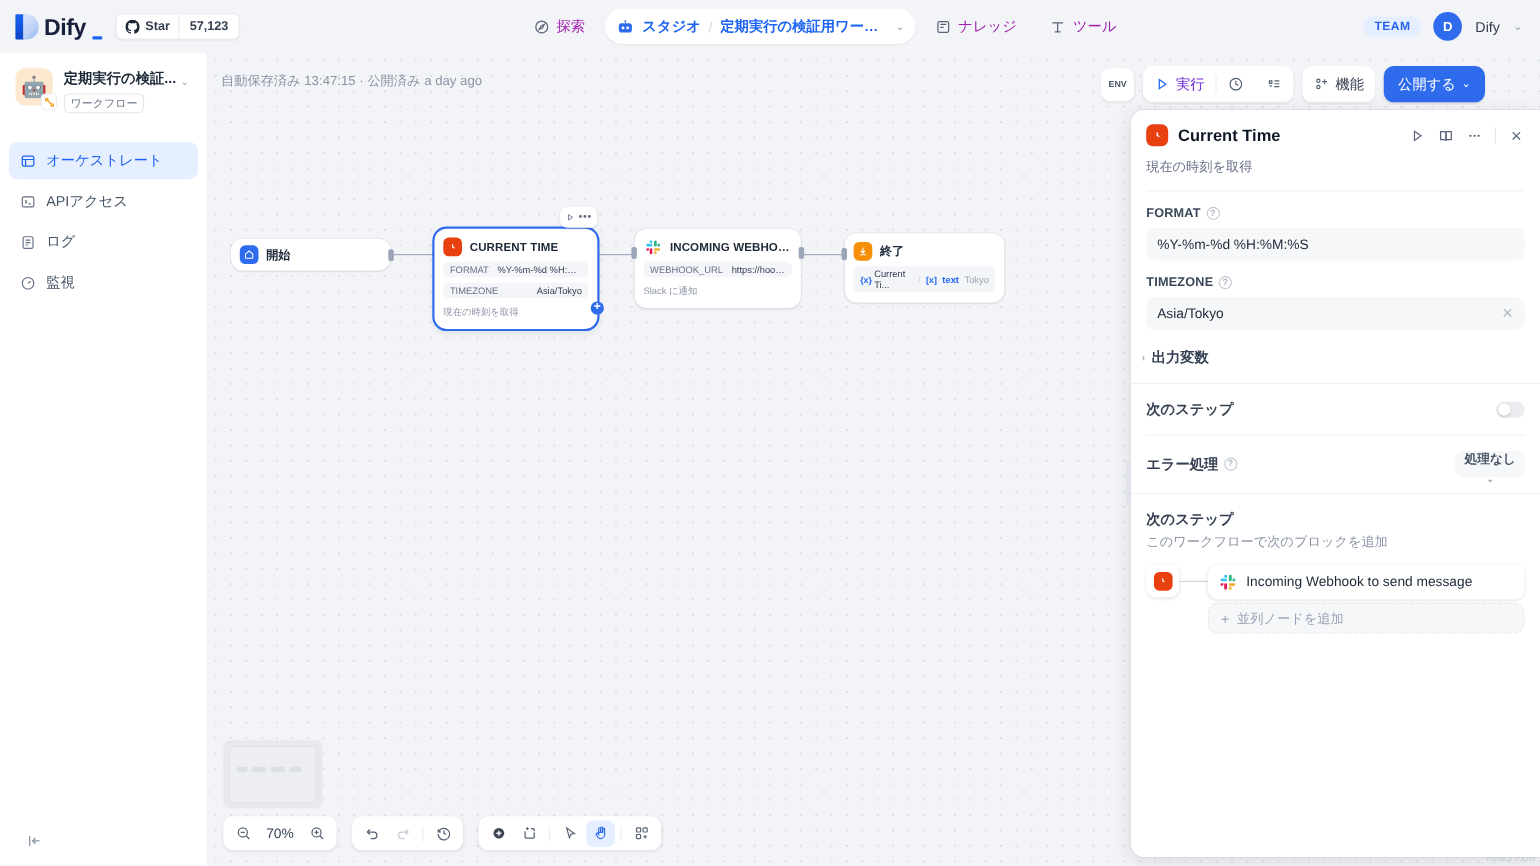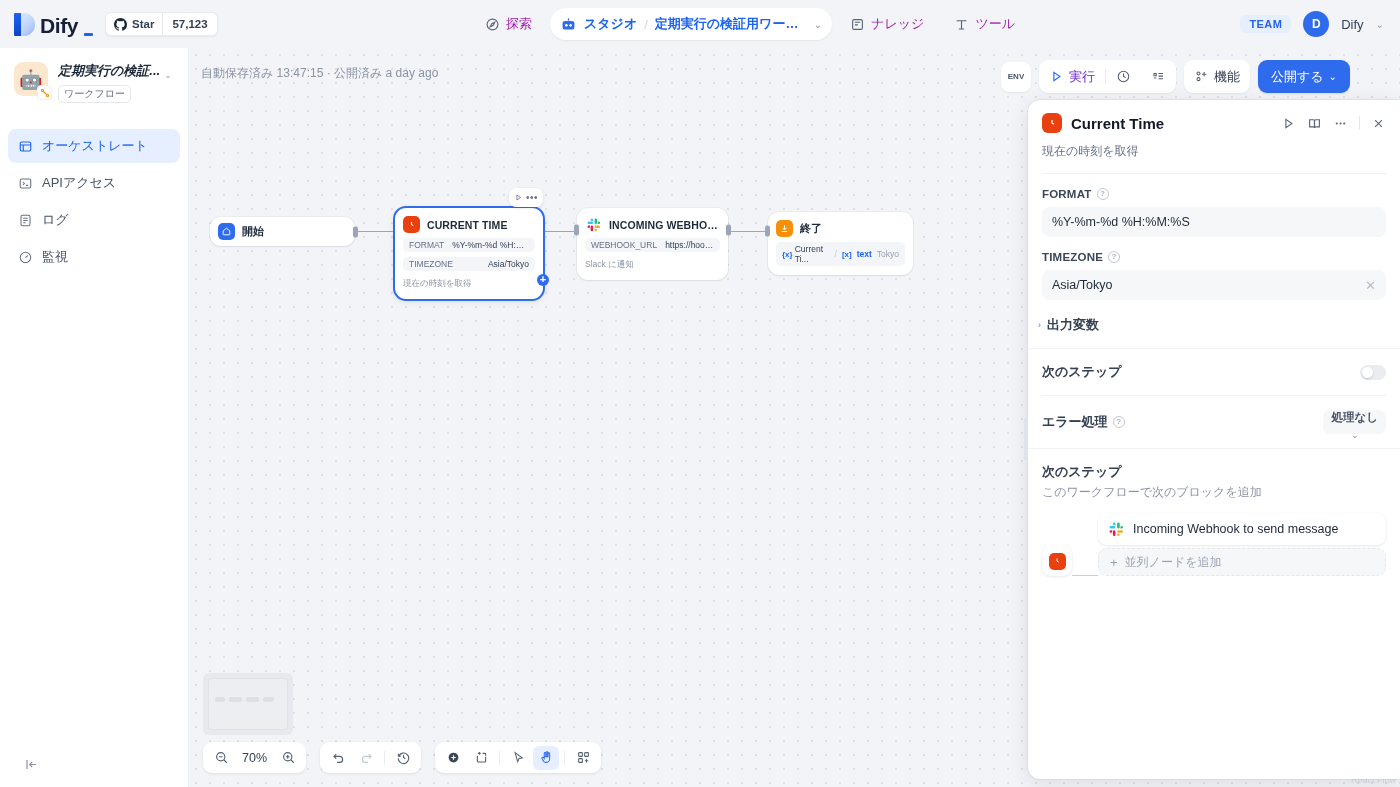--- a/index.html
+++ b/index.html
@@ -86,21 +86,21 @@
     background: #fde7cf; display: flex; align-items: center; justify-content: center;
     font-size: 19px; line-height: 1;
   }
   .app-icon .badge {
     position: absolute; right: -4px; bottom: -4px; width: 15px; height: 15px;
     border-radius: 4px; background: #fff; border: 1px solid #eceff3;
     display: flex; align-items: center; justify-content: center;
   }
   .app-icon .badge svg { width: 10px; height: 10px; display:block; }
   .app-meta { min-width: 0; flex: 1; }
-  .app-title-row { display: flex; align-items: flex-end; gap: 4px; font-style: italic; }
+  .app-title-row { display: flex; align-items: flex-end; gap: 4px; }
   .app-title { font-size: 13px; font-weight: 600; color: #1d2939; white-space: nowrap; overflow: hidden; text-overflow: ellipsis; max-width: 106px; }
   .app-title-chev { color: #98a2b3; font-size: 9px; }
   .app-type {
     display: inline-block; margin-top: 5px; font-size: 10px; color: #667085;
     border: 1px solid #e4e7ec; border-radius: 5px; padding: 1px 5px;
   }
   .nav-list { padding: 14px 8px 0 8px; display: flex; flex-direction: column; gap: 3px; }
   .nav-row {
     display: flex; align-items: center; gap: 9px; height: 34px;
     border-radius: 8px; padding: 0 10px; font-size: 13px; color: #475467; cursor: pointer;
@@ -280,21 +280,21 @@
   .inner-div { height: 1px; background: #f0f1f4; margin: 0 14px; }
   .select-sm {
     display: flex; align-items: center; gap: 5px; height: 24px; padding: 0 8px;
     background: #f6f7f9; border-radius: 7px; font-size: 11.5px; color: #475467; cursor: pointer; flex-direction: column;
   }
   .select-sm .caret { color: #98a2b3; font-size: 9px; }
 
   .next-step { padding: 14px 14px 0 14px; }
   .ns-title { font-size: 13px; font-weight: 700; color: #354052; }
   .ns-sub { margin-top: 3px; font-size: 12px; color: #8b93a4; }
-  .ns-flow { display: flex; align-items: flex-end; gap: 0; margin-top: 12px; }
+  .ns-flow { display: flex; align-items: flex-start; gap: 0; margin-top: 12px; }
   .ns-src {
     width: 30px; height: 30px; border-radius: 9px; background: #fff; flex: none;
     display: flex; align-items: center; justify-content: center;
     box-shadow: 0 1px 3px rgba(16,24,40,.1);
   }
   .ns-line { width: 26px; height: 1px; background: #c9cfda; margin-top: 15px; flex: none; }
   .ns-right { flex: 1; }
   .ns-card {
     display: flex; align-items: center; gap: 9px; height: 32px;
     background: #fff; border-radius: 9px; padding: 0 11px;

